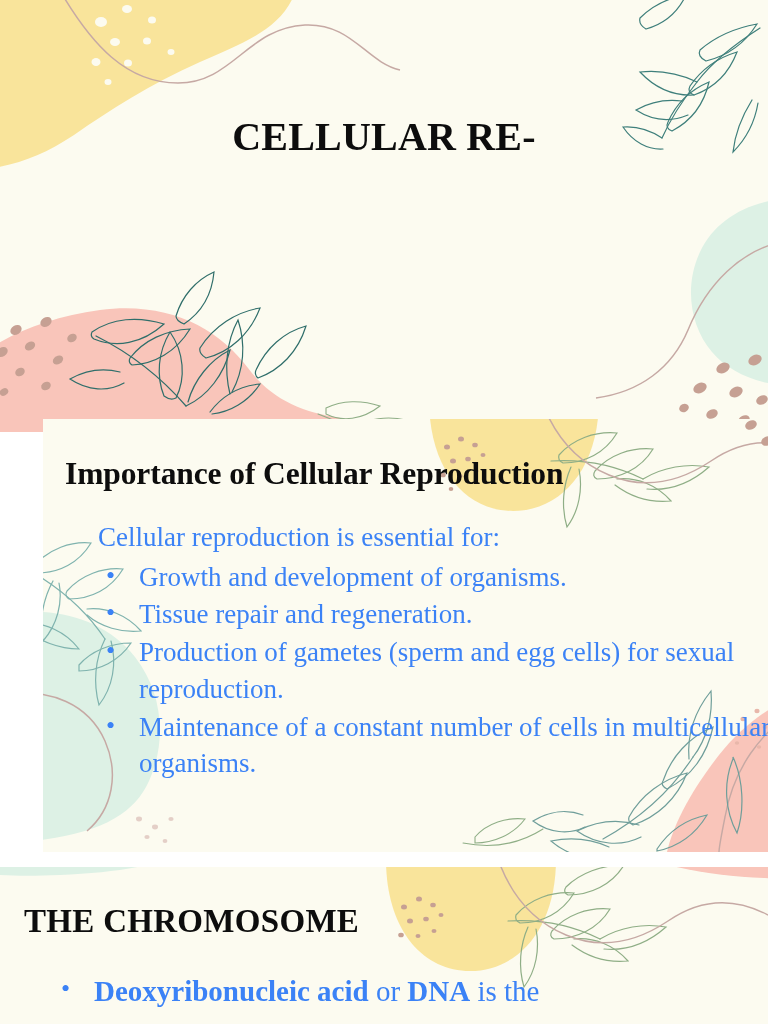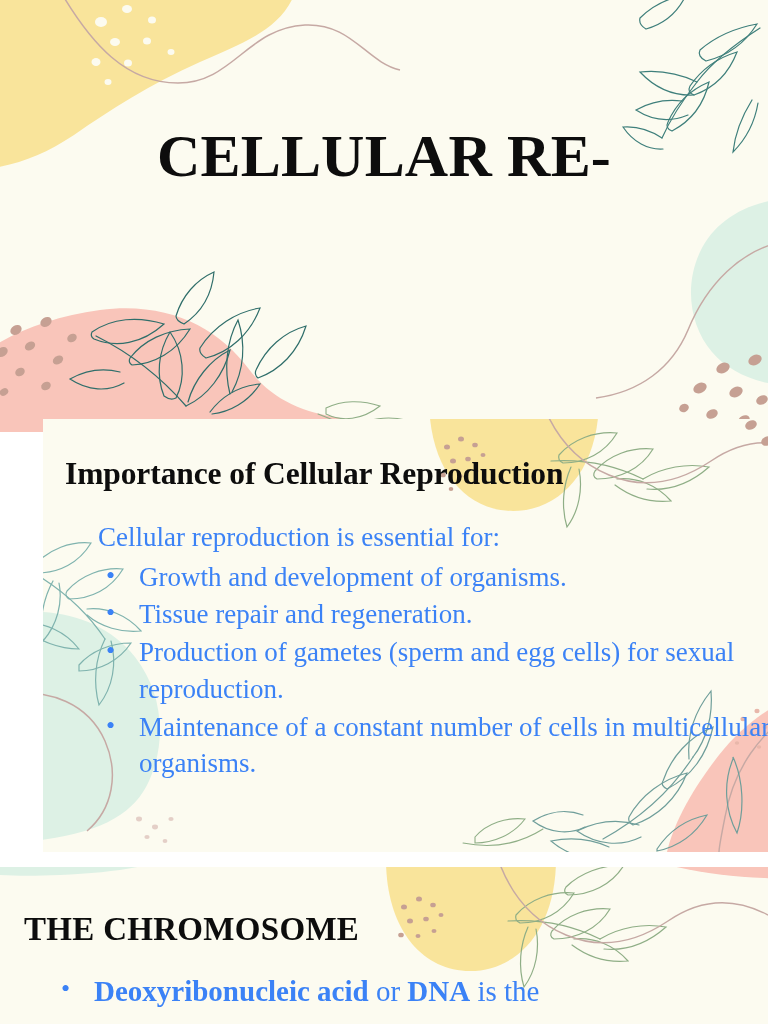--- a/index.html
+++ b/index.html
@@ -47,21 +47,21 @@
     pointer-events: none;
   }
   .deco svg { display: block; width: 100%; height: 100%; }
 
   
   .slide-title {
     position: absolute;
     left: 0;
     right: 0;
     text-align: center;
-    font-size: 60px;
+    font-size: 40px;
     font-weight: bold;
     line-height: 1.95;
     color: #0d0d0d;
     letter-spacing: 0.2px;
     z-index: 5;
   }
   #title-main { top: 98px; }
 
   .section-heading {
     position: absolute;
@@ -361,21 +361,21 @@
           <path d="M566,20 C580,6 602,-2 624,-2 C612,18 590,28 568,28 C564,26 564,23 566,20Z"></path>
         </g>
         <path d="M498,-8 C510,26 532,54 566,68 C604,84 638,74 668,54 C700,32 734,30 768,48" fill="none" stroke="#C6A9A4" stroke-width="1.5"></path>
 
         <path d="M-40,-12 L180,-12 C150,0 110,6 60,8 C16,10 -14,8 -40,4 Z" fill="#DDF1E5"></path>
 
         <path d="M660,-12 L808,-12 L808,10 C760,14 706,8 660,-4 Z" fill="#F9C5BA"></path>
       </svg>
     </div>
 
-    <div class="section-heading" id="heading-chromosome" style="top:44px; left:24px; position:absolute;text-align:right;">THE CHROMOSOME</div>
+    <div class="section-heading" id="heading-chromosome" style="top:36px; left:24px; position:absolute;text-align:right;">THE CHROMOSOME</div>
 
     <div class="body-block" id="body-chromosome" style="top:105px; left:55px; position:absolute;">
       <ul class="bullets">
         <li>
           <span class="b">Deoxyribonucleic acid</span><span> or </span><span class="b">DNA</span><span> is the</span>
         </li>
       </ul>
     </div>
   </div>
 

